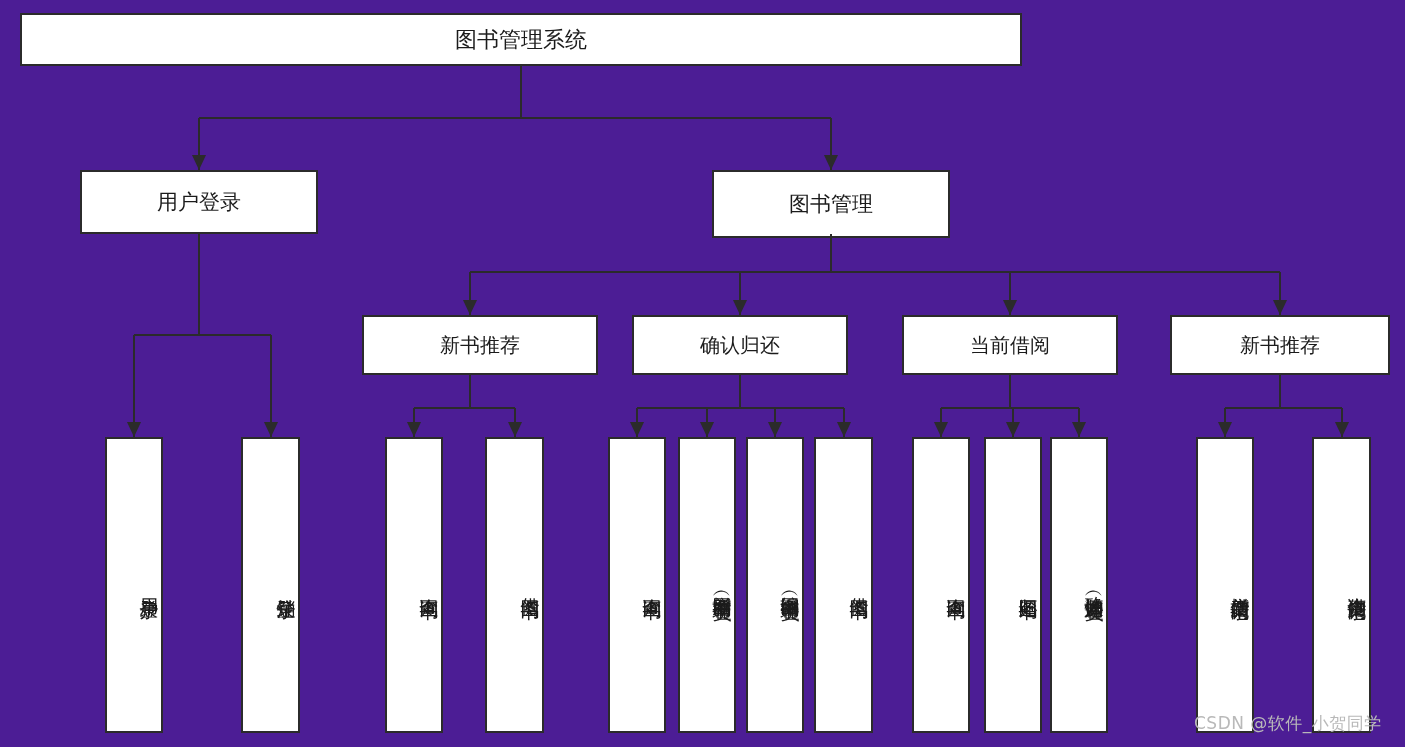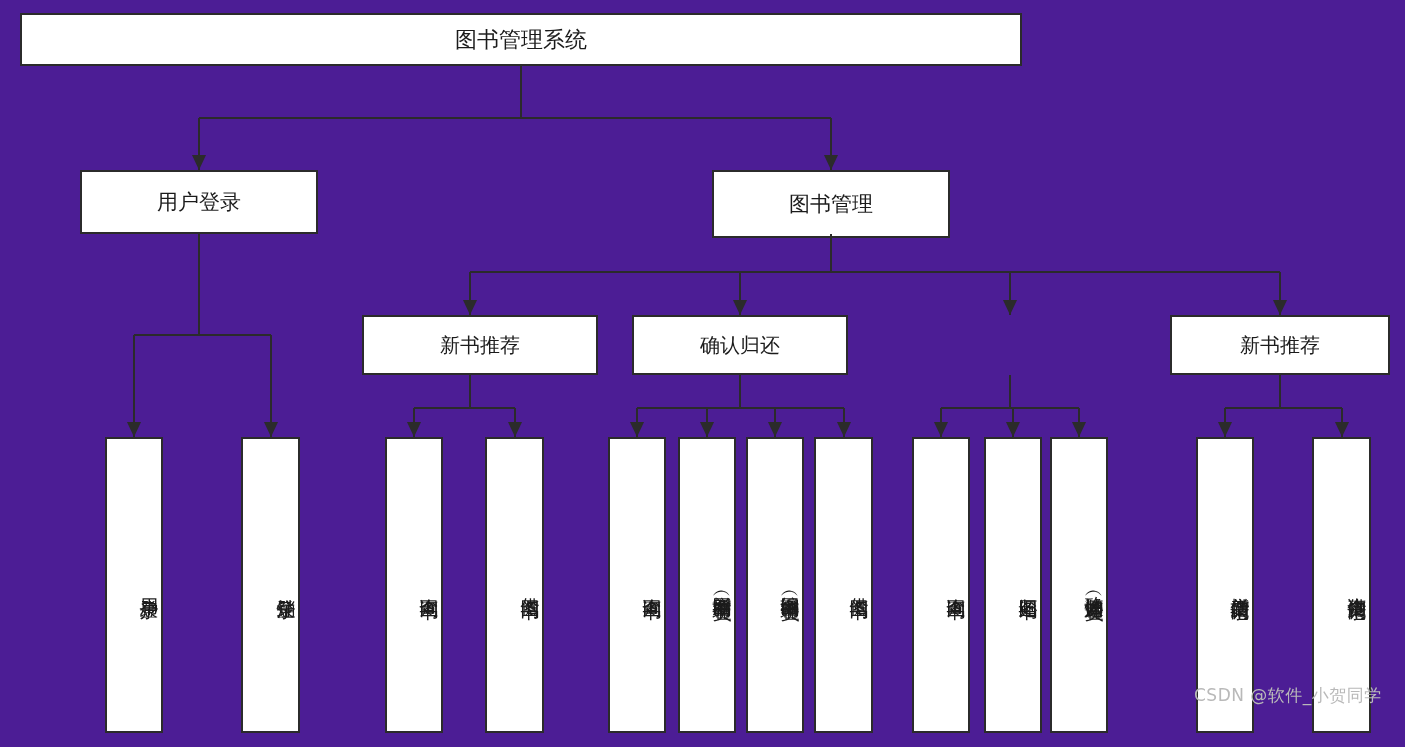--- a/index.html
+++ b/index.html
@@ -123,20 +123,23 @@
   <div class="arrow" id="arw-l2-0" style="left: 463px; top: 300px;"></div>
   <div class="arrow" id="arw-l2-1" style="left: 733px; top: 300px;"></div>
   <div class="arrow" id="arw-l2-2" style="left: 1003px; top: 300px;"></div>
   <div class="arrow" id="arw-l2-3" style="left: 1273px; top: 300px;"></div>
 
   <div class="node lvl2" id="node-l2-0" style="left: 362px; top: 315px; width: 236px; height: 60px; text-align: right;">
     <span>新书推荐</span>
   </div>
   <div class="node lvl2" id="node-l2-1" style="left: 632px; top: 315px; width: 216px; height: 60px;">
     <span>确认归还</span>
+  </div>
+  <div class="node lvl2" id="node-l2-2" style="left: 902px; top: 315px; width: 216px; height: 60px;">
+    <span>当前借阅</span>
   </div>
   <div class="node lvl2" id="node-l2-3" style="left: 1170px; top: 315px; width: 220px; height: 60px;">
     <span>新书推荐</span>
   </div>
 
   <div class="node leaf" id="leaf-0" style="left: 105px; top: 437px; width: 58px; height: 296px;">
     <span class="vtext">用户登录</span>
   </div>
   <div class="node leaf" id="leaf-1" style="left: 241px; top: 437px; width: 59px; height: 296px;">
     <span class="vtext">注销登录</span>
@@ -201,15 +204,15 @@
       <div class="conn-v" style="left: 1078px; top: 408px; height: 29px;"></div>
       <div class="arrow" style="left: 1072px; top: 422px;"></div>
       <div class="conn-v" style="left: 1279px; top: 375px; height: 33px;"></div>
       <div class="conn-h" style="left: 1225px; top: 407px; width: 116.5px;"></div>
       <div class="conn-v" style="left: 1224px; top: 408px; height: 29px;"></div>
       <div class="arrow" style="left: 1218px; top: 422px;"></div>
       <div class="conn-v" style="left: 1340.5px; top: 408px; height: 29px;"></div>
       <div class="arrow" style="left: 1334.5px; top: 422px;"></div>
     </div>
 
-  <div id="watermark" style="left: 1194px; top: 684px;">CSDN @软件_小贺同学</div>
+  <div id="watermark" style="left: 1194px; top: 712px;">CSDN @软件_小贺同学</div>
 
 </div>
 
 </body></html>

